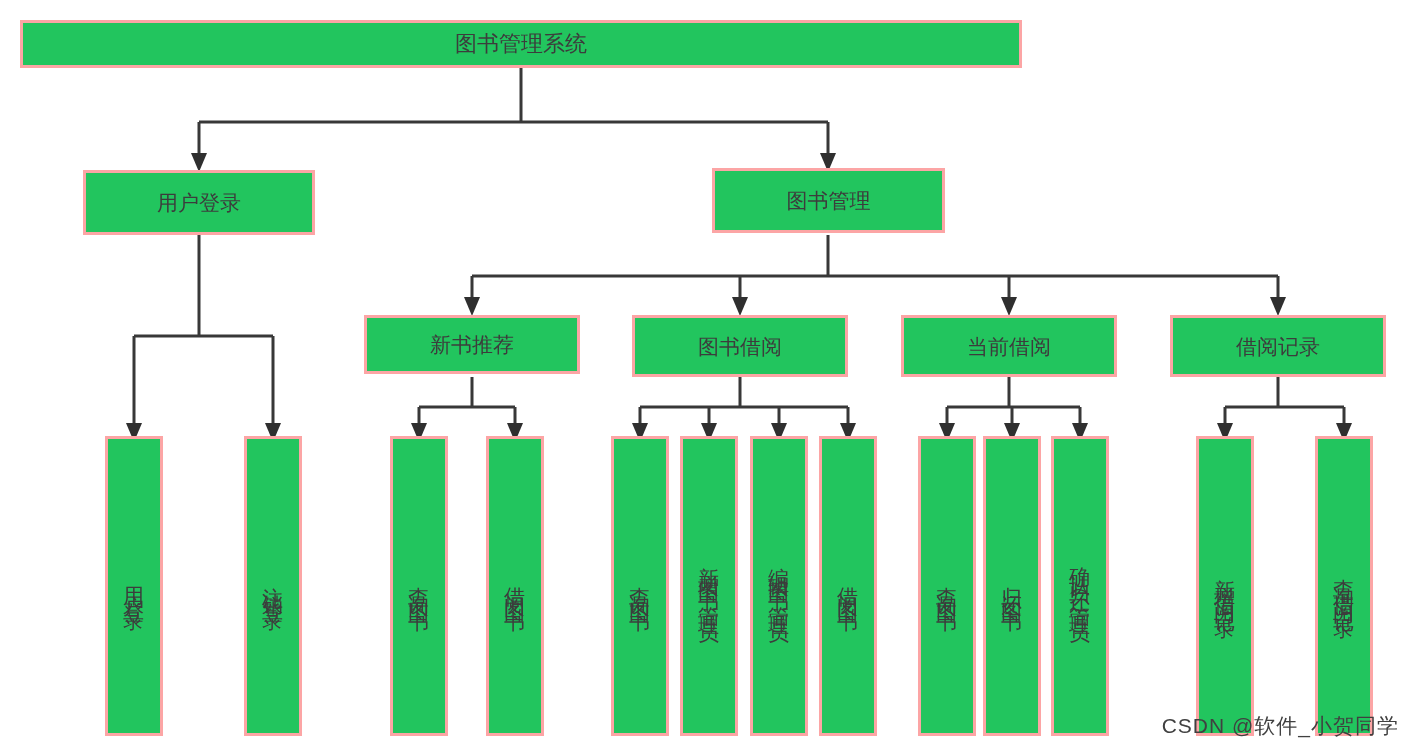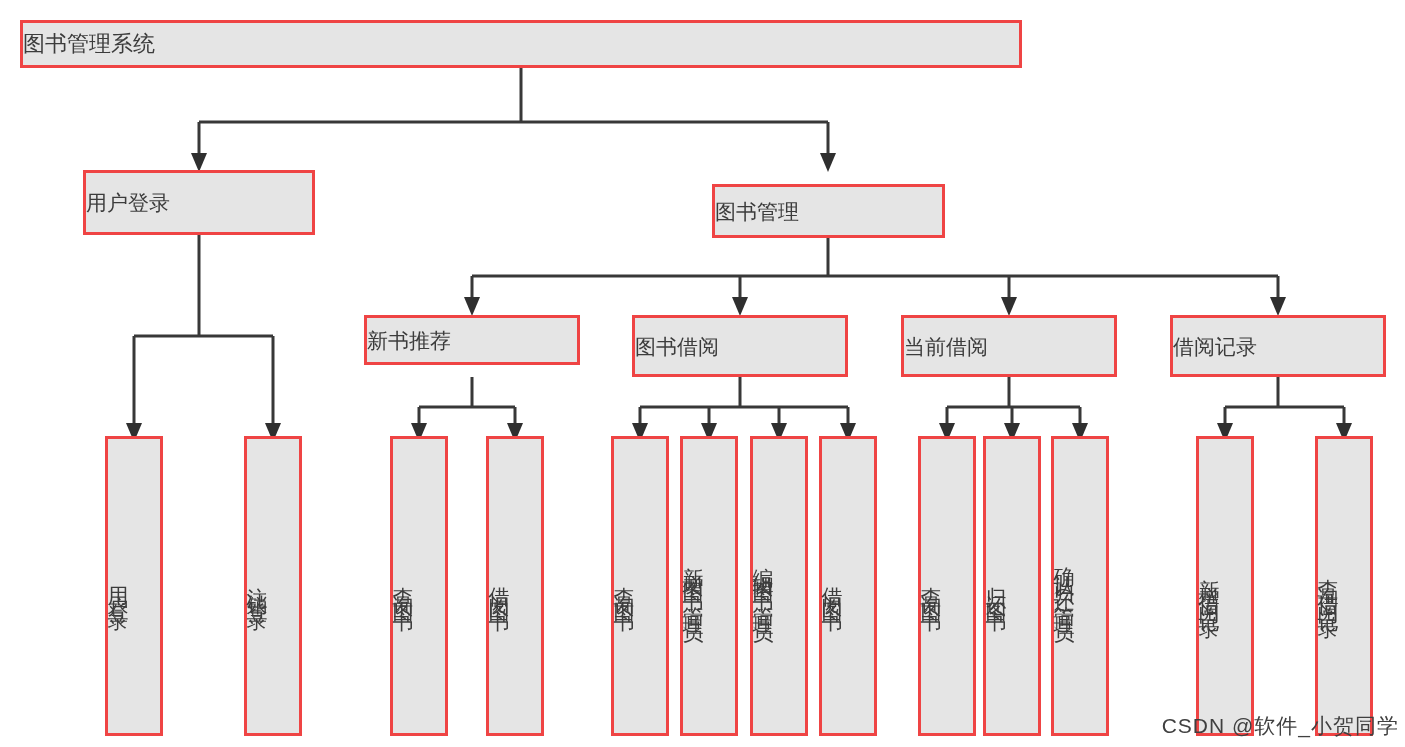--- a/index.html
+++ b/index.html
@@ -16,26 +16,26 @@
     overflow: hidden;
   }
   .connectors {
     position: absolute;
     left: 0; top: 0;
     width: 1405px; height: 747px;
   }
   .box {
     position: absolute;
     box-sizing: border-box;
-    background: #e5e5e5;
-    border: 3px solid #ef4444;
+    background: #22c55e;
+    border: 3px solid #fca5a5;
     color: #3c3c3c;
     display: flex;
     align-items: center;
-    justify-content: flex-start;
+    justify-content: center;
     font-size: 21px;
     line-height: 1;
     z-index: 2;
   }
   .box.root { font-size: 22px; }
   .leaf .vtext {
     writing-mode: vertical-rl;
     text-orientation: mixed;
     letter-spacing: 8px;
     font-size: 21px;
@@ -90,25 +90,25 @@
     </g>
   </svg>
 
   <div class="box root" style="left:20px; top:20px; width:1002px; height:48px">
     <span>图书管理系统</span>
   </div>
 
   <div class="box" style="left:83px; top:170px; width:232px; height:65px">
     <span>用户登录</span>
   </div>
-  <div class="box" style="left:712px; top:184px; width:233px; height:54px">
+  <div class="box" style="left:712px; top:168px; width:233px; height:65px">
     <span>图书管理</span>
   </div>
 
-  <div class="box" style="left:364px; top:315px; width:216px; height:50px">
+  <div class="box" style="left:364px; top:315px; width:216px; height:59px">
     <span>新书推荐</span>
   </div>
   <div class="box" style="left:901px; top:315px; width:216px; height:62px">
     <span>当前借阅</span>
   </div>
   <div class="box" style="left:632px; top:315px; width:216px; height:62px">
     <span>图书借阅</span>
   </div>
   <div class="box" style="left:1170px; top:315px; width:216px; height:62px">
     <span>借阅记录</span>

